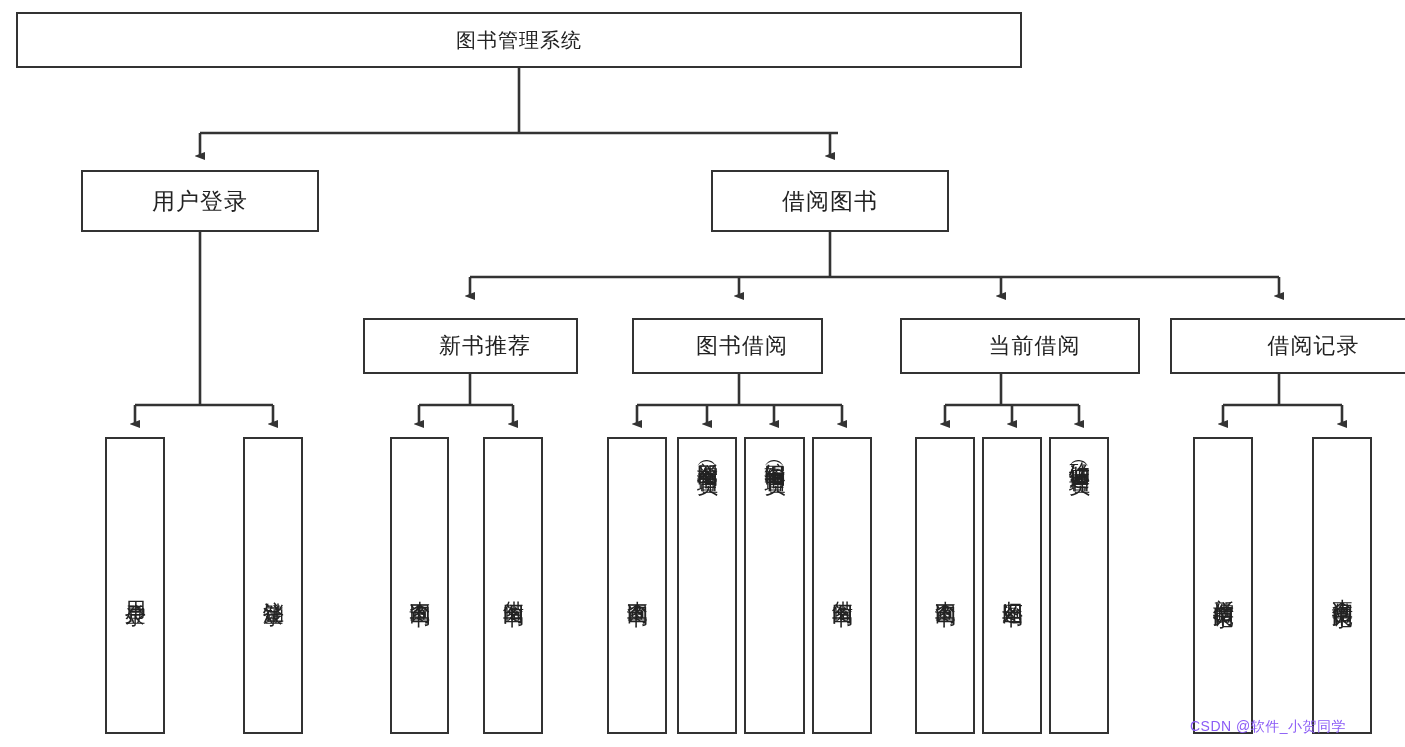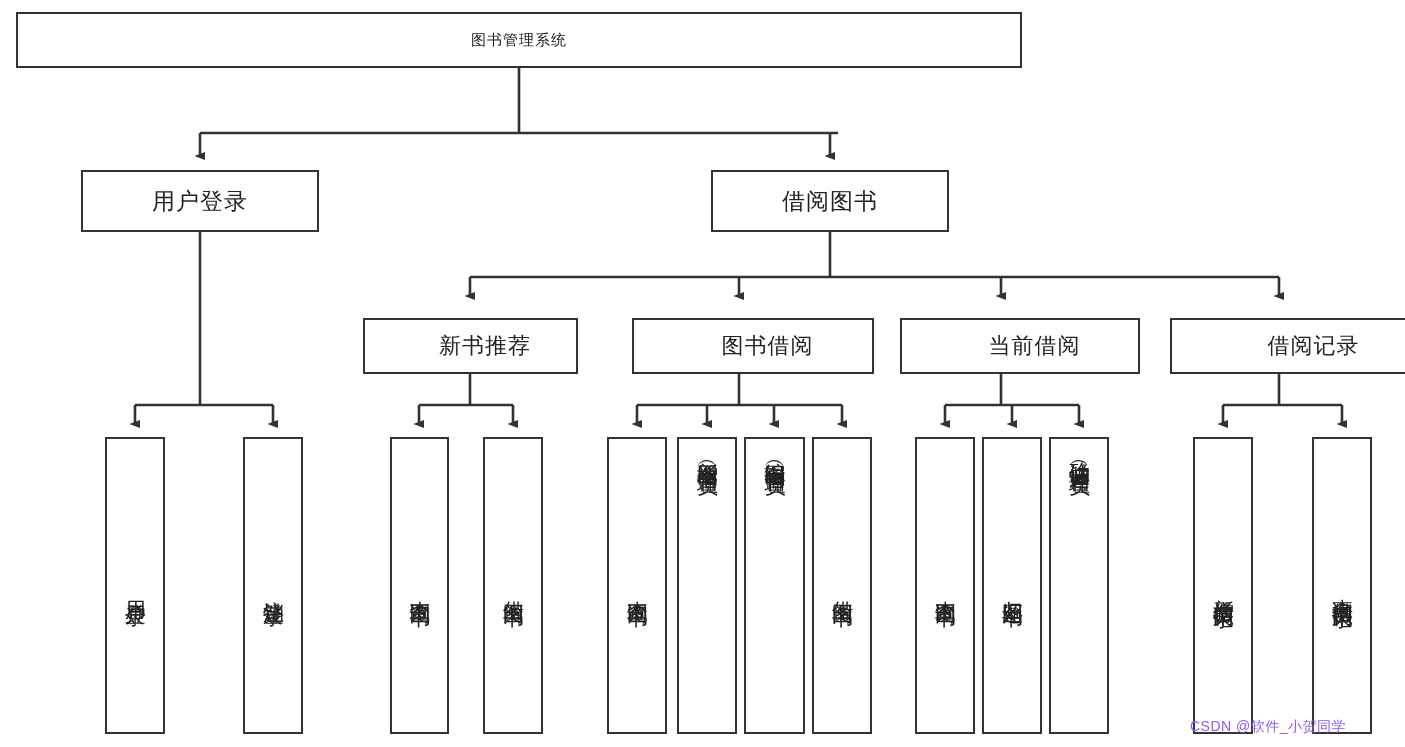--- a/index.html
+++ b/index.html
@@ -30,21 +30,21 @@
     position: absolute;
     box-sizing: border-box;
     border: 2px solid #333333;
     background: #ffffff;
     display: flex;
     align-items: center;
     justify-content: center;
     color: #222222;
   }
   .node.root {
-    font-size: 15px;
+    font-size: 20px;
     letter-spacing: 1px;
   }
   .node.level2 {
     font-size: 23px;
     letter-spacing: 1px;
   }
   .node.level3 {
     font-size: 22px;
     letter-spacing: 1px;
     padding-left: 29px;
@@ -143,21 +143,21 @@
   <div class="node level2" style="left:81px; top:170px; width:238px; height:62px;">
     <span>用户登录</span>
   </div>
   <div class="node level2" style="left:711px; top:170px; width:238px; height:62px;">
     <span>借阅图书</span>
   </div>
 
   <div class="node level3" style="left:363px; top:318px; width:215px; height:56px;">
     <span>新书推荐</span>
   </div>
-  <div class="node level3" style="left:632px; top:318px; width:242px; height:56px;">
+  <div class="node level3" style="left:632px; top:318px; width:191px; height:56px;">
     <span>图书借阅</span>
   </div>
   <div class="node level3" style="left:900px; top:318px; width:240px; height:56px;">
     <span>当前借阅</span>
   </div>
   <div class="node level3" style="left:1170px; top:318px; width:258px; height:56px;font-family:Liberation Serif, serif;">
     <span>借阅记录</span>
   </div>
 
   <div class="node leaf" style="left:105px; top:437px; width:60px; height:297px;">

